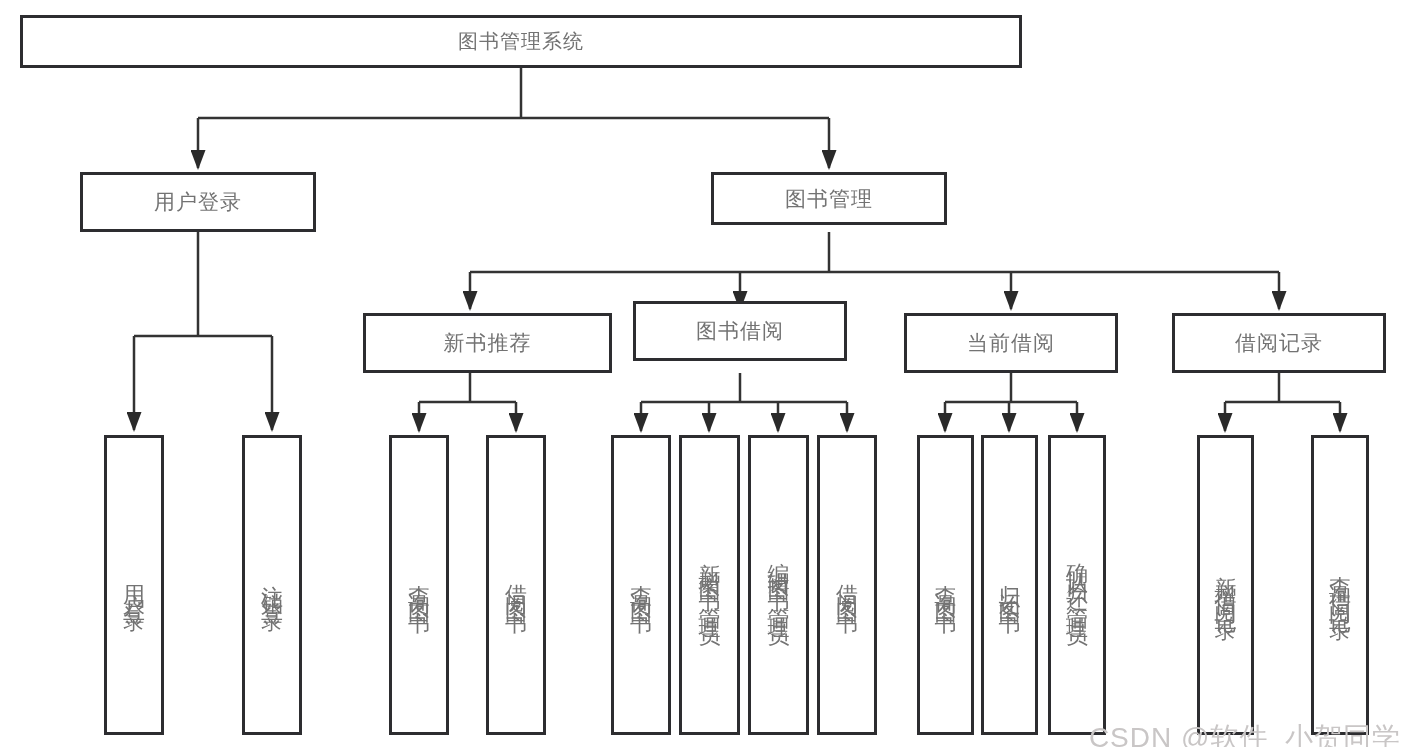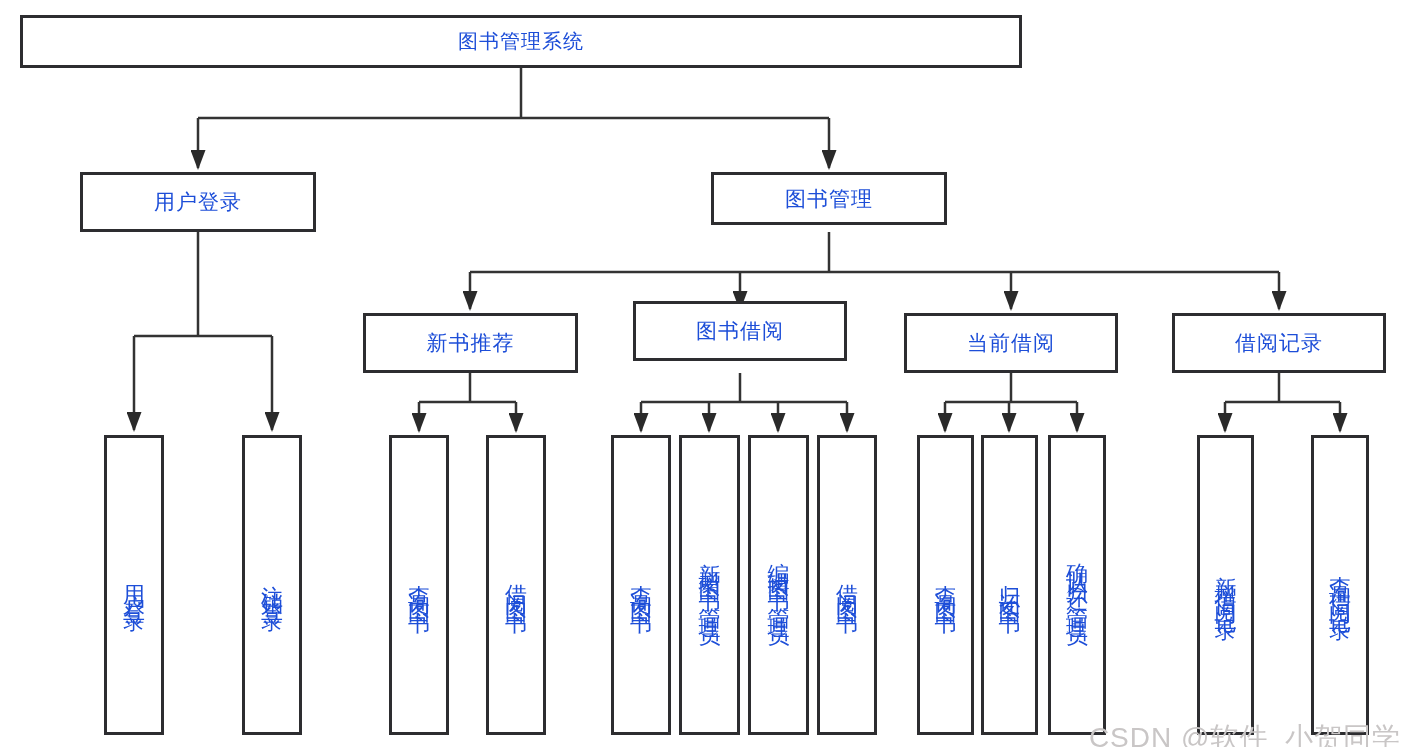--- a/index.html
+++ b/index.html
@@ -20,21 +20,21 @@
     left: 0;
     top: 0;
     width: 1405px;
     height: 747px;
   }
   .box {
     position: absolute;
     box-sizing: border-box;
     background: #ffffff;
     border: 3px solid #2d2d30;
-    color: #1d4ed8;
+    color: #737373;
     display: flex;
     align-items: center;
     justify-content: center;
     text-align: center;
   }
   .h-box {
     font-size: 21px;
     letter-spacing: 1px;
   }
   .root-box {
@@ -110,21 +110,21 @@
       <line x1="1225" y1="402" x2="1225" y2="431" marker-end="url(#arw)"></line>
       <line x1="1340" y1="402" x2="1340" y2="431" marker-end="url(#arw)"></line>
     </g>
   </svg>
 
   <div class="box h-box root-box" style="left:20px; top:15px; width:1002px; height:53px;">图书管理系统</div>
 
   <div class="box h-box" style="left:80px; top:172px; width:236px; height:60px;">用户登录</div>
   <div class="box h-box" style="left:711px; top:172px; width:236px; height:53px;">图书管理</div>
 
-  <div class="box h-box" style="left:363px; top:313px; width:215px; height:60px;">新书推荐</div>
+  <div class="box h-box" style="left:363px; top:313px; width:249px; height:60px;">新书推荐</div>
   <div class="box h-box" style="left:633px; top:301px; width:214px; height:60px;">图书借阅</div>
   <div class="box h-box" style="left:904px; top:313px; width:214px; height:60px;text-align:right;">当前借阅</div>
   <div class="box h-box" style="left:1172px; top:313px; width:214px; height:60px;">借阅记录</div>
 
   <div class="box v-box" style="left:104px; top:435px; width:60px; height:300px;">用户登录</div>
   <div class="box v-box" style="left:242px; top:435px; width:60px; height:300px;">注销登录</div>
 
   <div class="box v-box" style="left:389px; top:435px; width:60px; height:300px;">查询图书</div>
   <div class="box v-box" style="left:486px; top:435px; width:60px; height:300px;">借阅图书</div>
 

